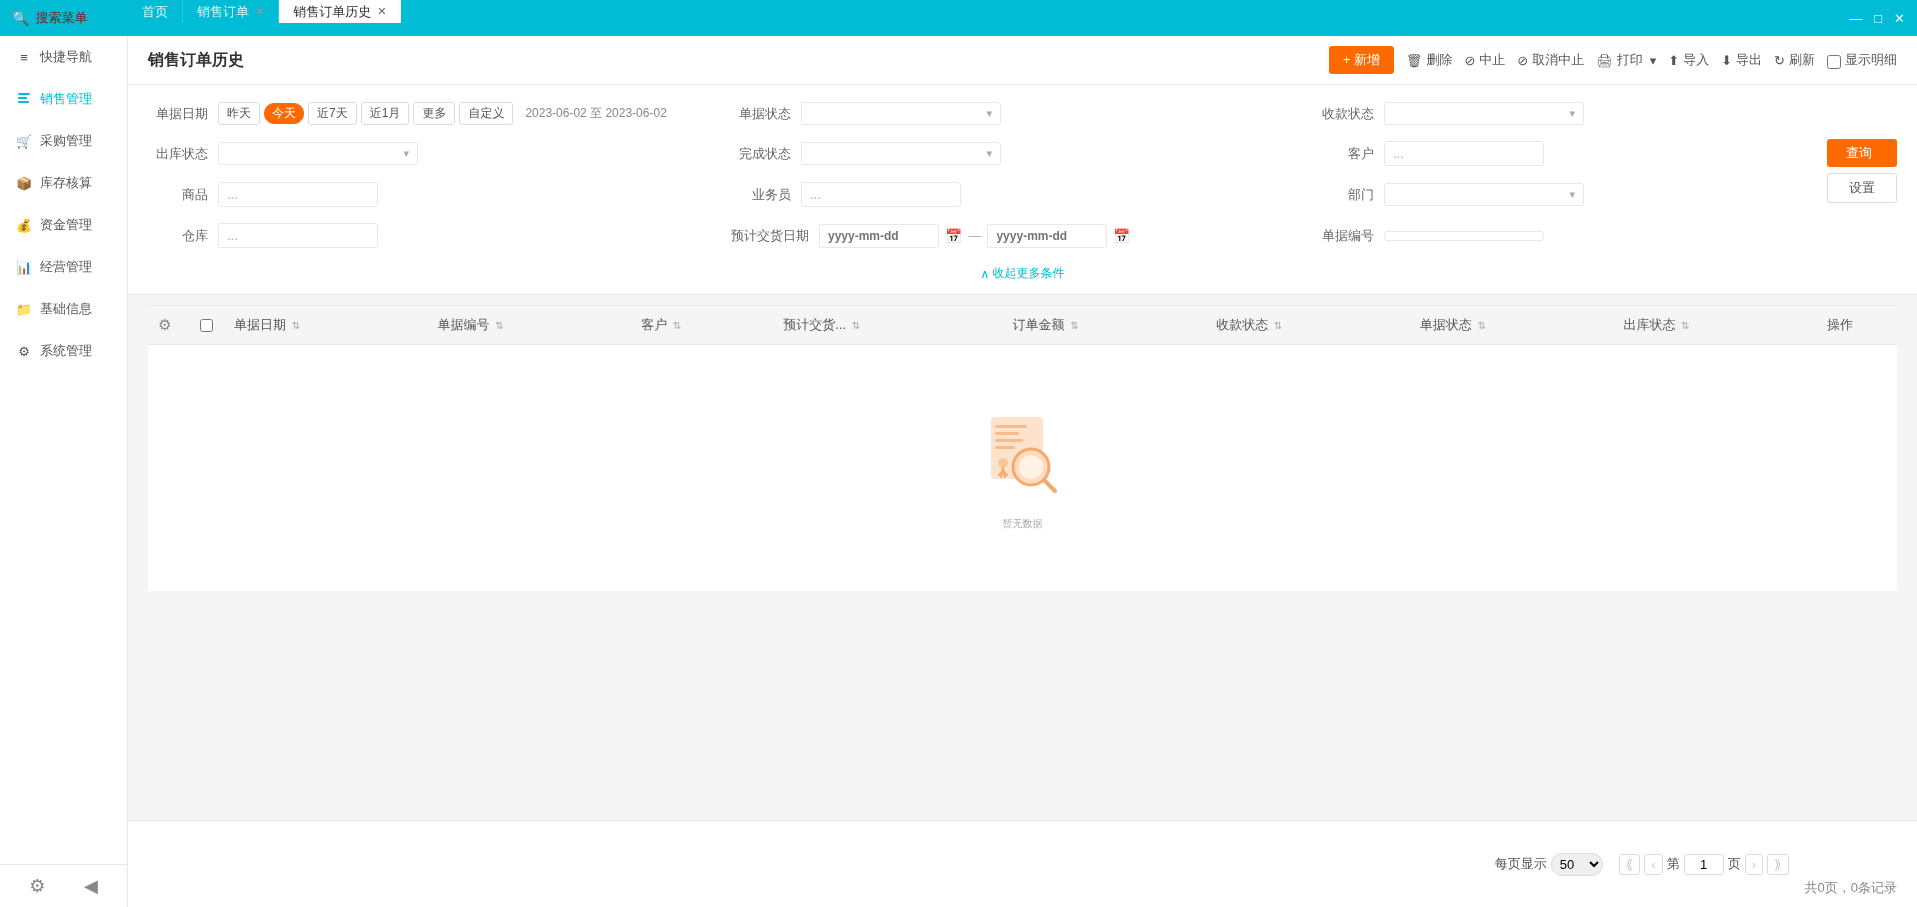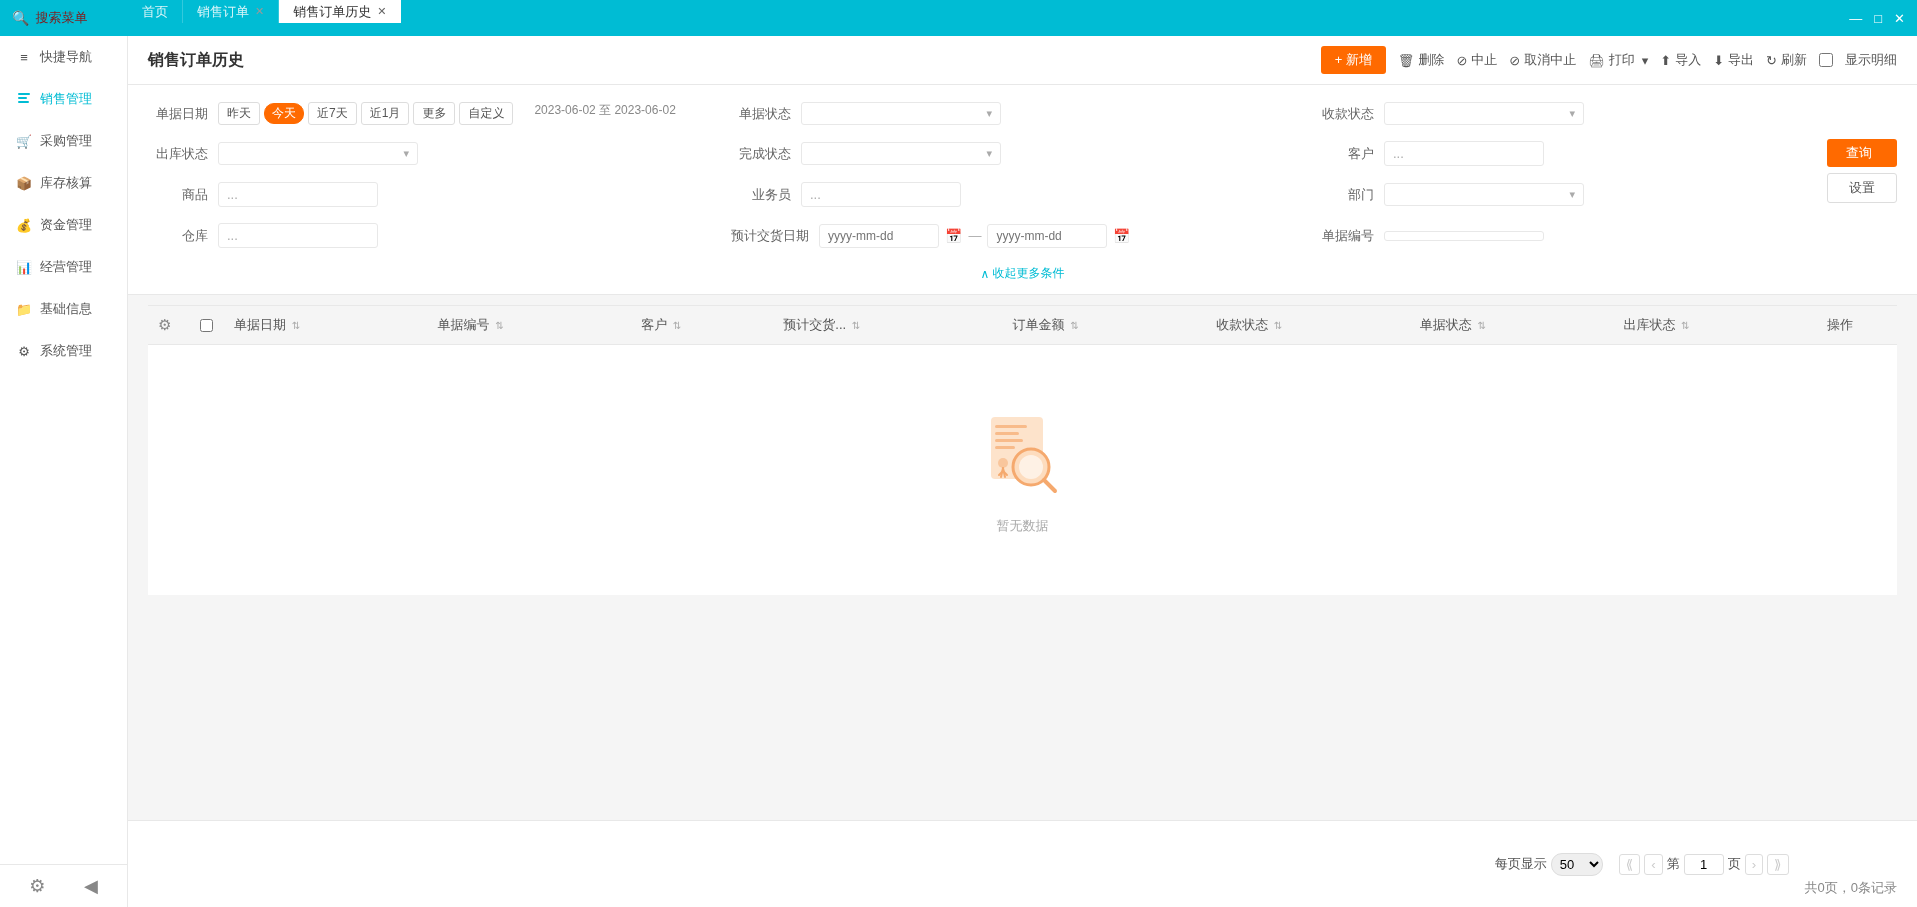--- a/index.html
+++ b/index.html
@@ -23,54 +23,54 @@
     
     .content { flex: 1; display: flex; flex-direction: column; overflow: hidden; }
 
     
     .page-header { background: #fff; padding: 10px 20px; border-bottom: 1px solid #e8e8e8; display: flex; align-items: center; justify-content: space-between; flex-shrink: 0; }
     .page-title { font-size: 16px; font-weight: bold; color: #333; }
     .toolbar { display: flex; align-items: center; gap: 12px; }
     .toolbar-btn { display: flex; align-items: center; gap: 4px; cursor: pointer; color: #555; font-size: 13px; }
     .btn-primary { background: #ff6a00; color: #fff; border: none; border-radius: 3px; padding: 5px 14px; cursor: pointer; font-size: 13px; }
     .btn-secondary { background: #fff; color: #555; border: 1px solid #ddd; border-radius: 3px; padding: 5px 14px; cursor: pointer; font-size: 13px; }
-    .display-detail { display: flex; align-items: center; gap: 12px; font-size: 13px; color: #555; cursor: pointer; }
+    .display-detail { display: flex; align-items: flex-end; gap: 4px; font-size: 13px; color: #555; cursor: pointer; }
     .checkbox-small { width: 14px; height: 14px; }
 
     
     .filter-panel { background: #fff; padding: 12px 20px; border-bottom: 1px solid #e8e8e8; flex-shrink: 0; }
     .date-quick { display: flex; align-items: center; gap: 4px; }
     .date-btn { padding: 2px 8px; border: 1px solid #ddd; border-radius: 3px; cursor: pointer; font-size: 12px; color: #555; background: #fff; }
     .date-btn.active { background: #ff6a00; color: #fff; border-color: #ff6a00; border-radius: 10px; }
     .select-control { border: 1px solid #e8e8e8; border-radius: 3px; padding: 4px 8px; font-size: 13px; color: #555; background: #fff; min-width: 200px; display: flex; align-items: center; justify-content: space-between; cursor: pointer; }
     .select-control .arrow { color: #aaa; font-size: 11px; }
     .input-control { border: 1px solid #e8e8e8; border-radius: 3px; padding: 4px 8px; font-size: 13px; color: #aaa; background: #fff; min-width: 180px; }
     .date-input-wrap { display: flex; align-items: center; gap: 6px; }
-    .date-input { border: 1px solid #e8e8e8; border-radius: 3px; padding: 4px 8px; font-size: 12px; color: #aaa; background: #fff; width: 120px; }
+    .date-input { border: 1px solid #e8e8e8; border-radius: 3px; padding: 4px 8px; font-size: 12px; color: #aaa; background: #fff; width: 120px; font-weight: bold; }
     .cal-icon { color: #aaa; cursor: pointer; font-size: 14px; }
     .dash { color: #aaa; }
     .collapse-btn { color: #00bcd4; cursor: pointer; font-size: 12px; display: flex; align-items: center; gap: 3px; margin-top: 6px; }
 
     
     .table-section { flex: 1; overflow: auto; padding: 10px 20px; }
     .data-table { width: 100%; border-collapse: collapse; background: #fff; }
     .data-table thead tr { background: #f5f5f5; }
     .data-table th { padding: 10px 10px; text-align: left; font-size: 13px; color: #555; font-weight: normal; border-bottom: 1px solid #e8e8e8; border-top: 1px solid #e8e8e8; white-space: nowrap; }
     .data-table th.sortable { cursor: pointer; }
     .data-table th .sort-icon { color: #aaa; font-size: 10px; margin-left: 2px; }
     .th-settings { width: 40px; text-align: center; }
     .th-checkbox { width: 36px; text-align: center; }
     .th-ops { width: 80px; text-align: center; }
     .checkbox-wrap { display: flex; align-items: center; justify-content: center; }
     .settings-icon { color: #888; cursor: pointer; font-size: 15px; }
 
     
     .empty-state { display: flex; flex-direction: column; align-items: center; justify-content: center; padding: 60px 0; }
     .empty-img { width: 100px; height: 100px; position: relative; margin-bottom: 12px; }
-    .empty-text { color: #aaa; font-size: 13px; }
+    .empty-text { color: #aaa; font-size: 10px; }
 
     
     .pagination { display: flex; align-items: center; justify-content: flex-end; padding: 10px 20px; background: #fff; border-top: 1px solid #e8e8e8; gap: 16px; flex-shrink: 0; }
     .page-size { display: flex; align-items: center; gap: 4px; font-size: 13px; color: #555; }
     .page-size select { border: 1px solid #ddd; border-radius: 11px; padding: 2px 4px; font-size: 13px; }
     .page-nav { display: flex; align-items: center; gap: 4px; font-size: 13px; color: #555; }
     .page-nav button { border: 1px solid #ddd; background: #fff; border-radius: 3px; padding: 2px 6px; cursor: pointer; color: #555; }
     .page-nav button:disabled { color: #ccc; cursor: default; }
     .page-input { border: 1px solid #ddd; border-radius: 3px; padding: 2px 6px; width: 40px; text-align: center; font-size: 13px; }
     .total-info { color: #888; font-size: 13px; margin-top: 48px; }
@@ -86,21 +86,21 @@
 
     
     .badge-orange { background: #ff6a00; color: #fff; border-radius: 10px; padding: 1px 7px; font-size: 12px; }
 
     
     .caret { display: inline-block; margin-left: 3px; }
 
     .filter-block { display: grid; grid-template-columns: 1fr 1fr 1fr; width: 100%; }
     .filter-cell { display: flex; align-items: center; padding: 5px 0; }
     .filter-cell-label { min-width: 70px; text-align: right; padding-right: 10px; color: #666; font-size: 13px; flex-shrink: 0; }
-    .filter-cell-content { flex: 1; display: flex; align-items: flex-start; gap: 13px; }
+    .filter-cell-content { flex: 1; display: flex; align-items: center; gap: 4px; }
   </style>
 </head>
 <body>
 
 <div class="app-header">
 
   <div class="search-top">
     <span class="search-icon">🔍</span>
     <span>搜索菜单</span>
   </div>

